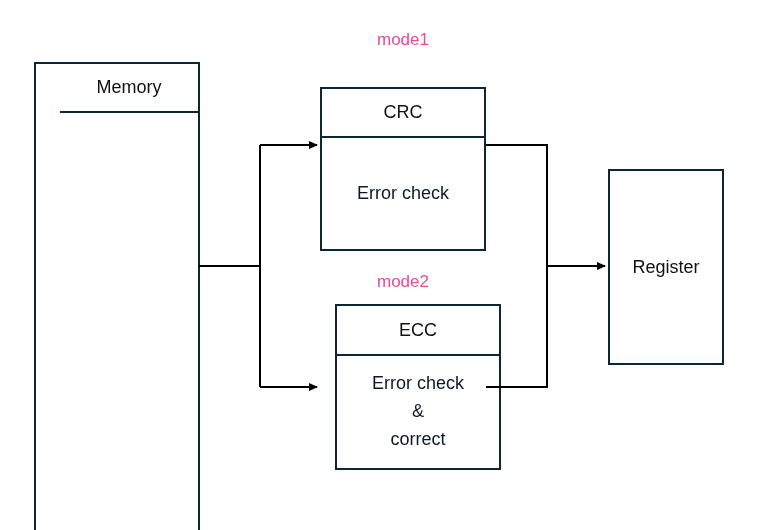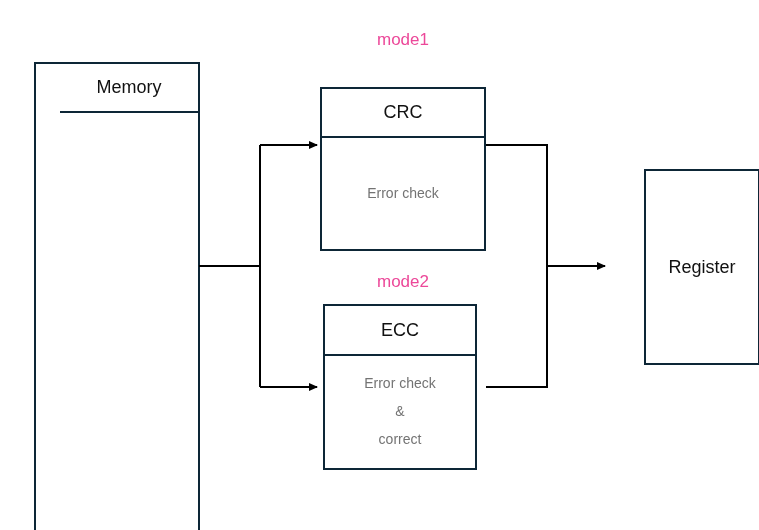--- a/index.html
+++ b/index.html
@@ -28,22 +28,22 @@
     align-items: center;
     justify-content: center;
     font-size: 18px;
     color: #111111;
   }
   .box .body {
     display: flex;
     flex-direction: column;
     align-items: center;
     justify-content: center;
-    font-size: 14px;
-    color: #737373;
+    font-size: 18px;
+    color: #0f172a;
     line-height: 28px;
     text-align: center;
   }
   .mode-label {
     position: absolute;
     width: 166px;
     text-align: center;
     font-size: 17px;
     color: #ec4899;
   }
@@ -69,27 +69,27 @@
   #memory-box   { left: 34px;  top: 62px;  width: 166px; height: 524px; padding-left: 24px; }
   #memory-box .header { height: 49px; }
 
   
   #mode1-box    { left: 320px; top: 62px;  width: 166px; height: 164px; margin-top: 25px; }
   #mode1-box .header { height: 49px; }
   #mode1-box .body   { height: 109px; }
   #mode1-label  { left: 320px; top: 30px; }
 
   
-  #mode2-box    { left: 323px; top: 304px; width: 154px; height: 166px; }
+  #mode2-box    { left: 335px; top: 304px; width: 166px; height: 166px; }
   #mode2-box .header { height: 50px; }
   #mode2-box .body   { height: 110px; }
   #mode2-label  { left: 320px; top: 272px; }
 
   
-  #register-box { left: 644px; top: 169px; width: 116px; height: 196px; }
+  #register-box { left: 608px; top: 169px; width: 116px; height: 196px; }
 </style>
 </head>
 <body>
 
 <div class="canvas">
 
   <div class="box" id="memory-box">
     <div class="header">Memory</div>
   </div>
 

